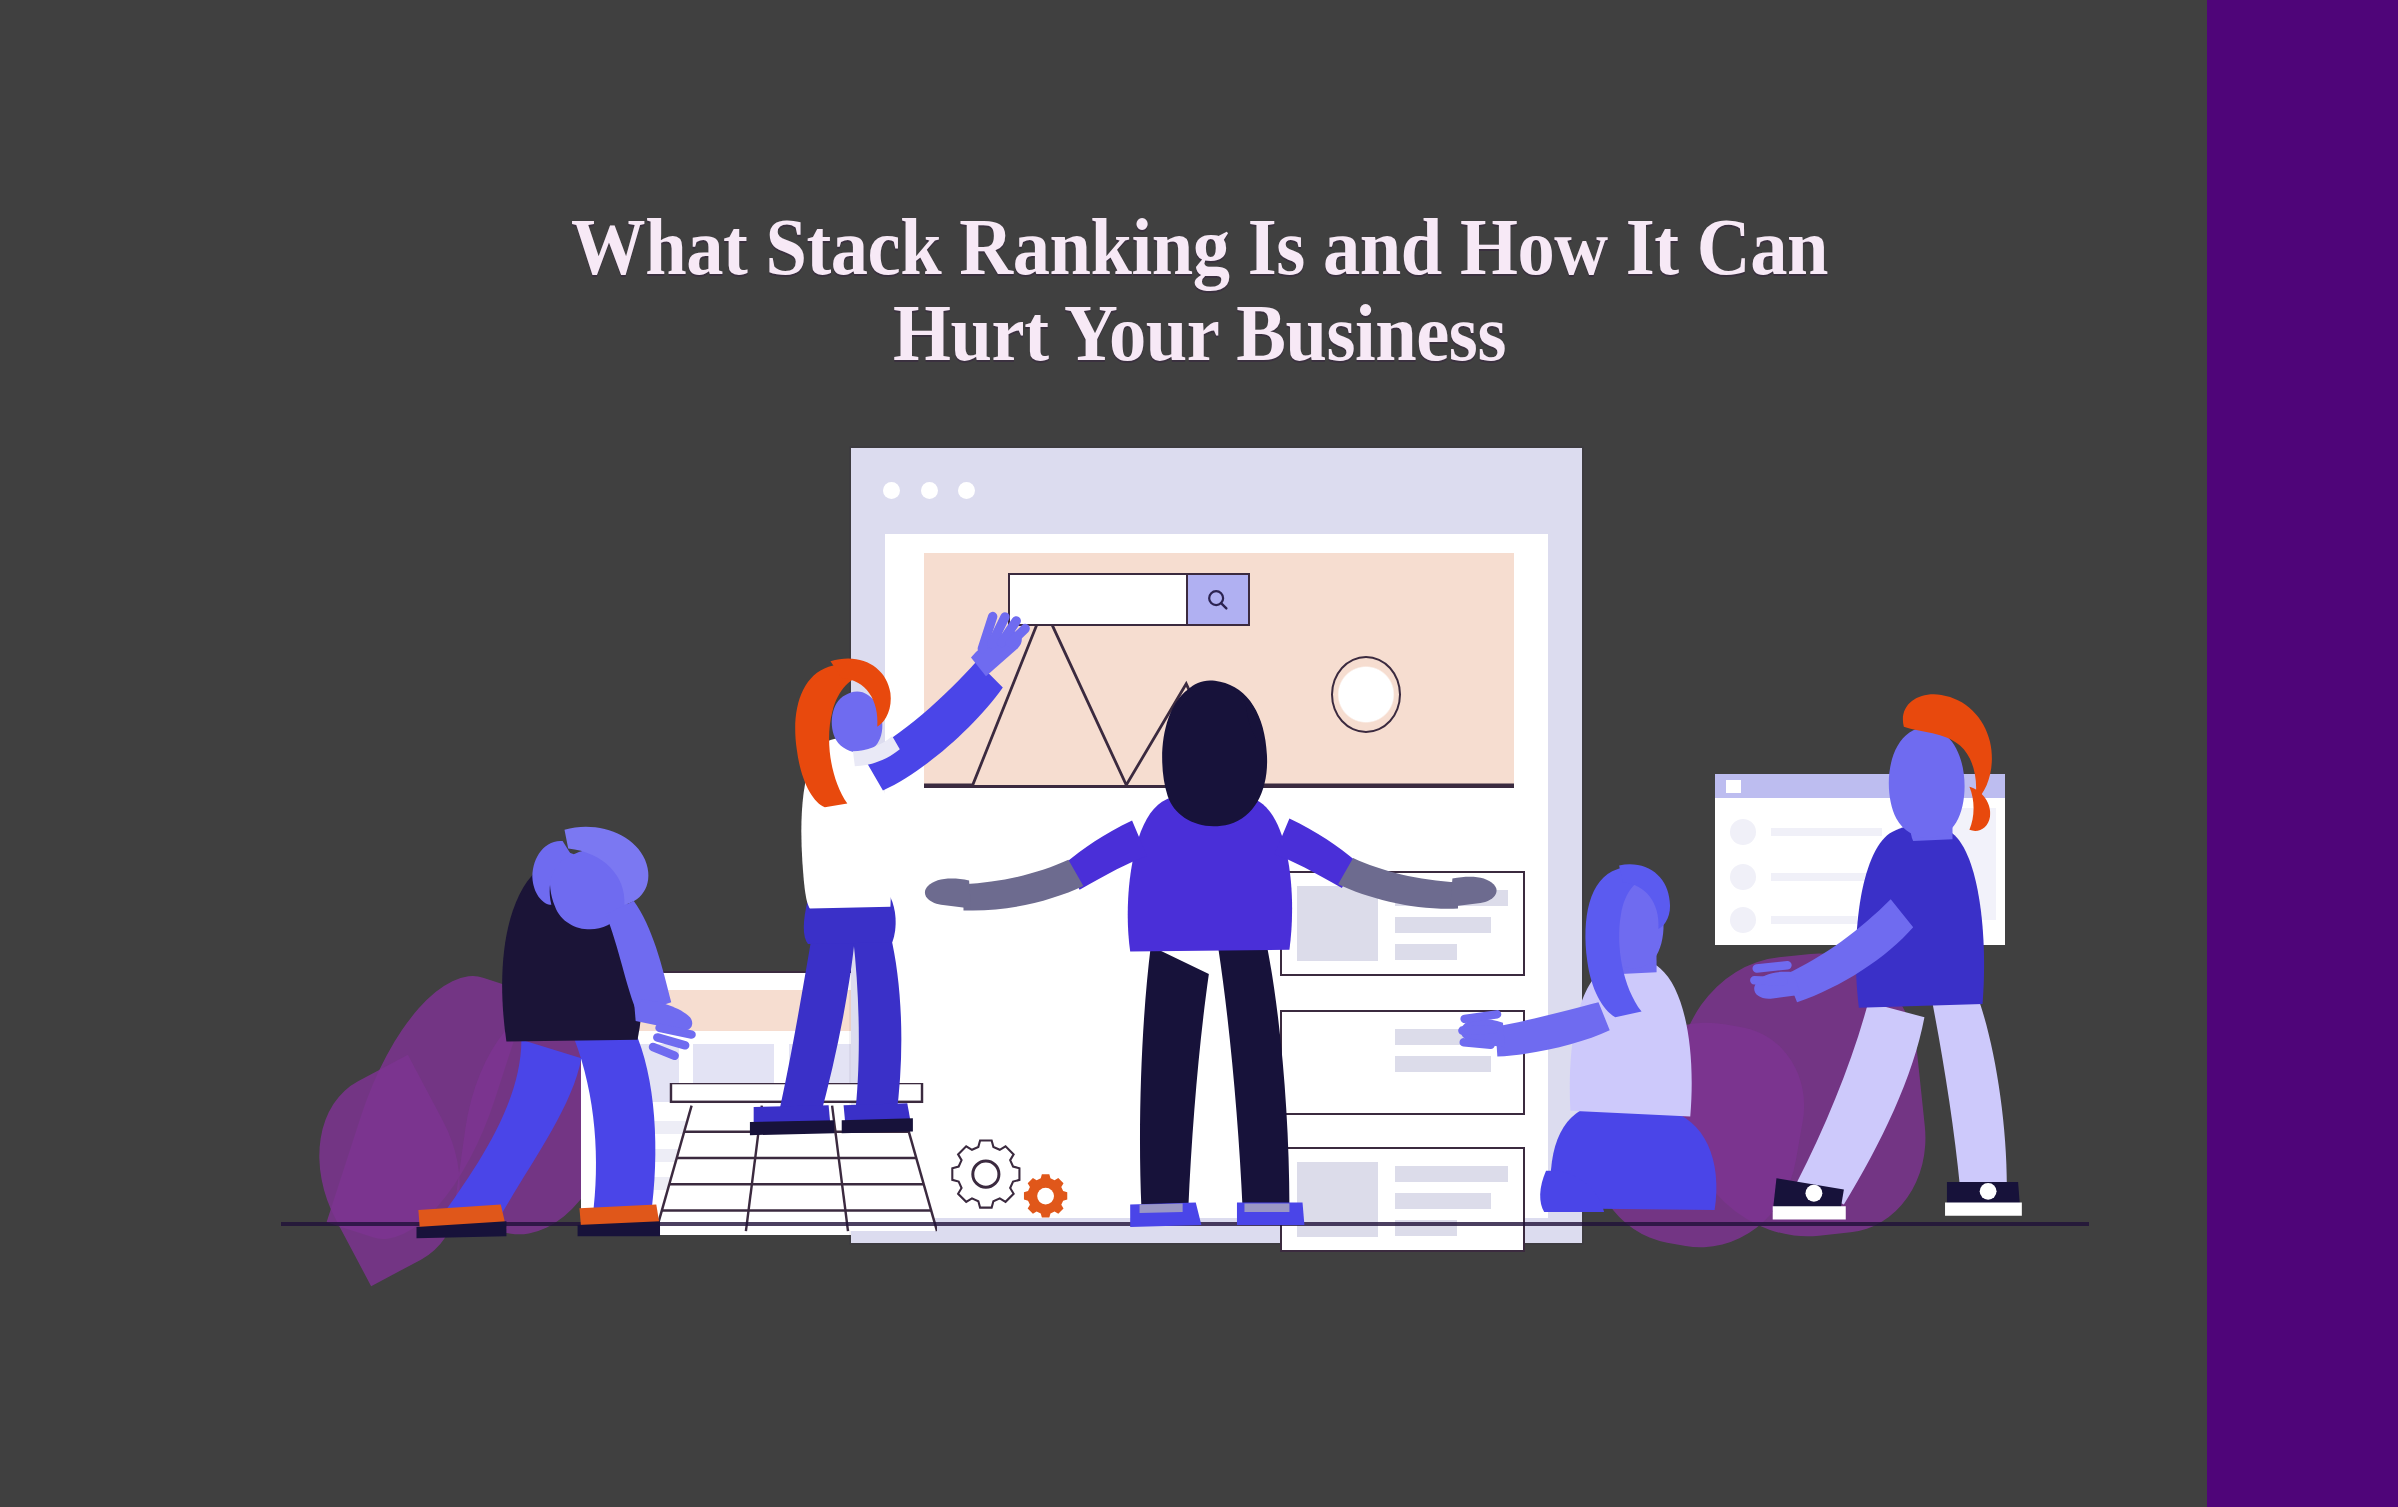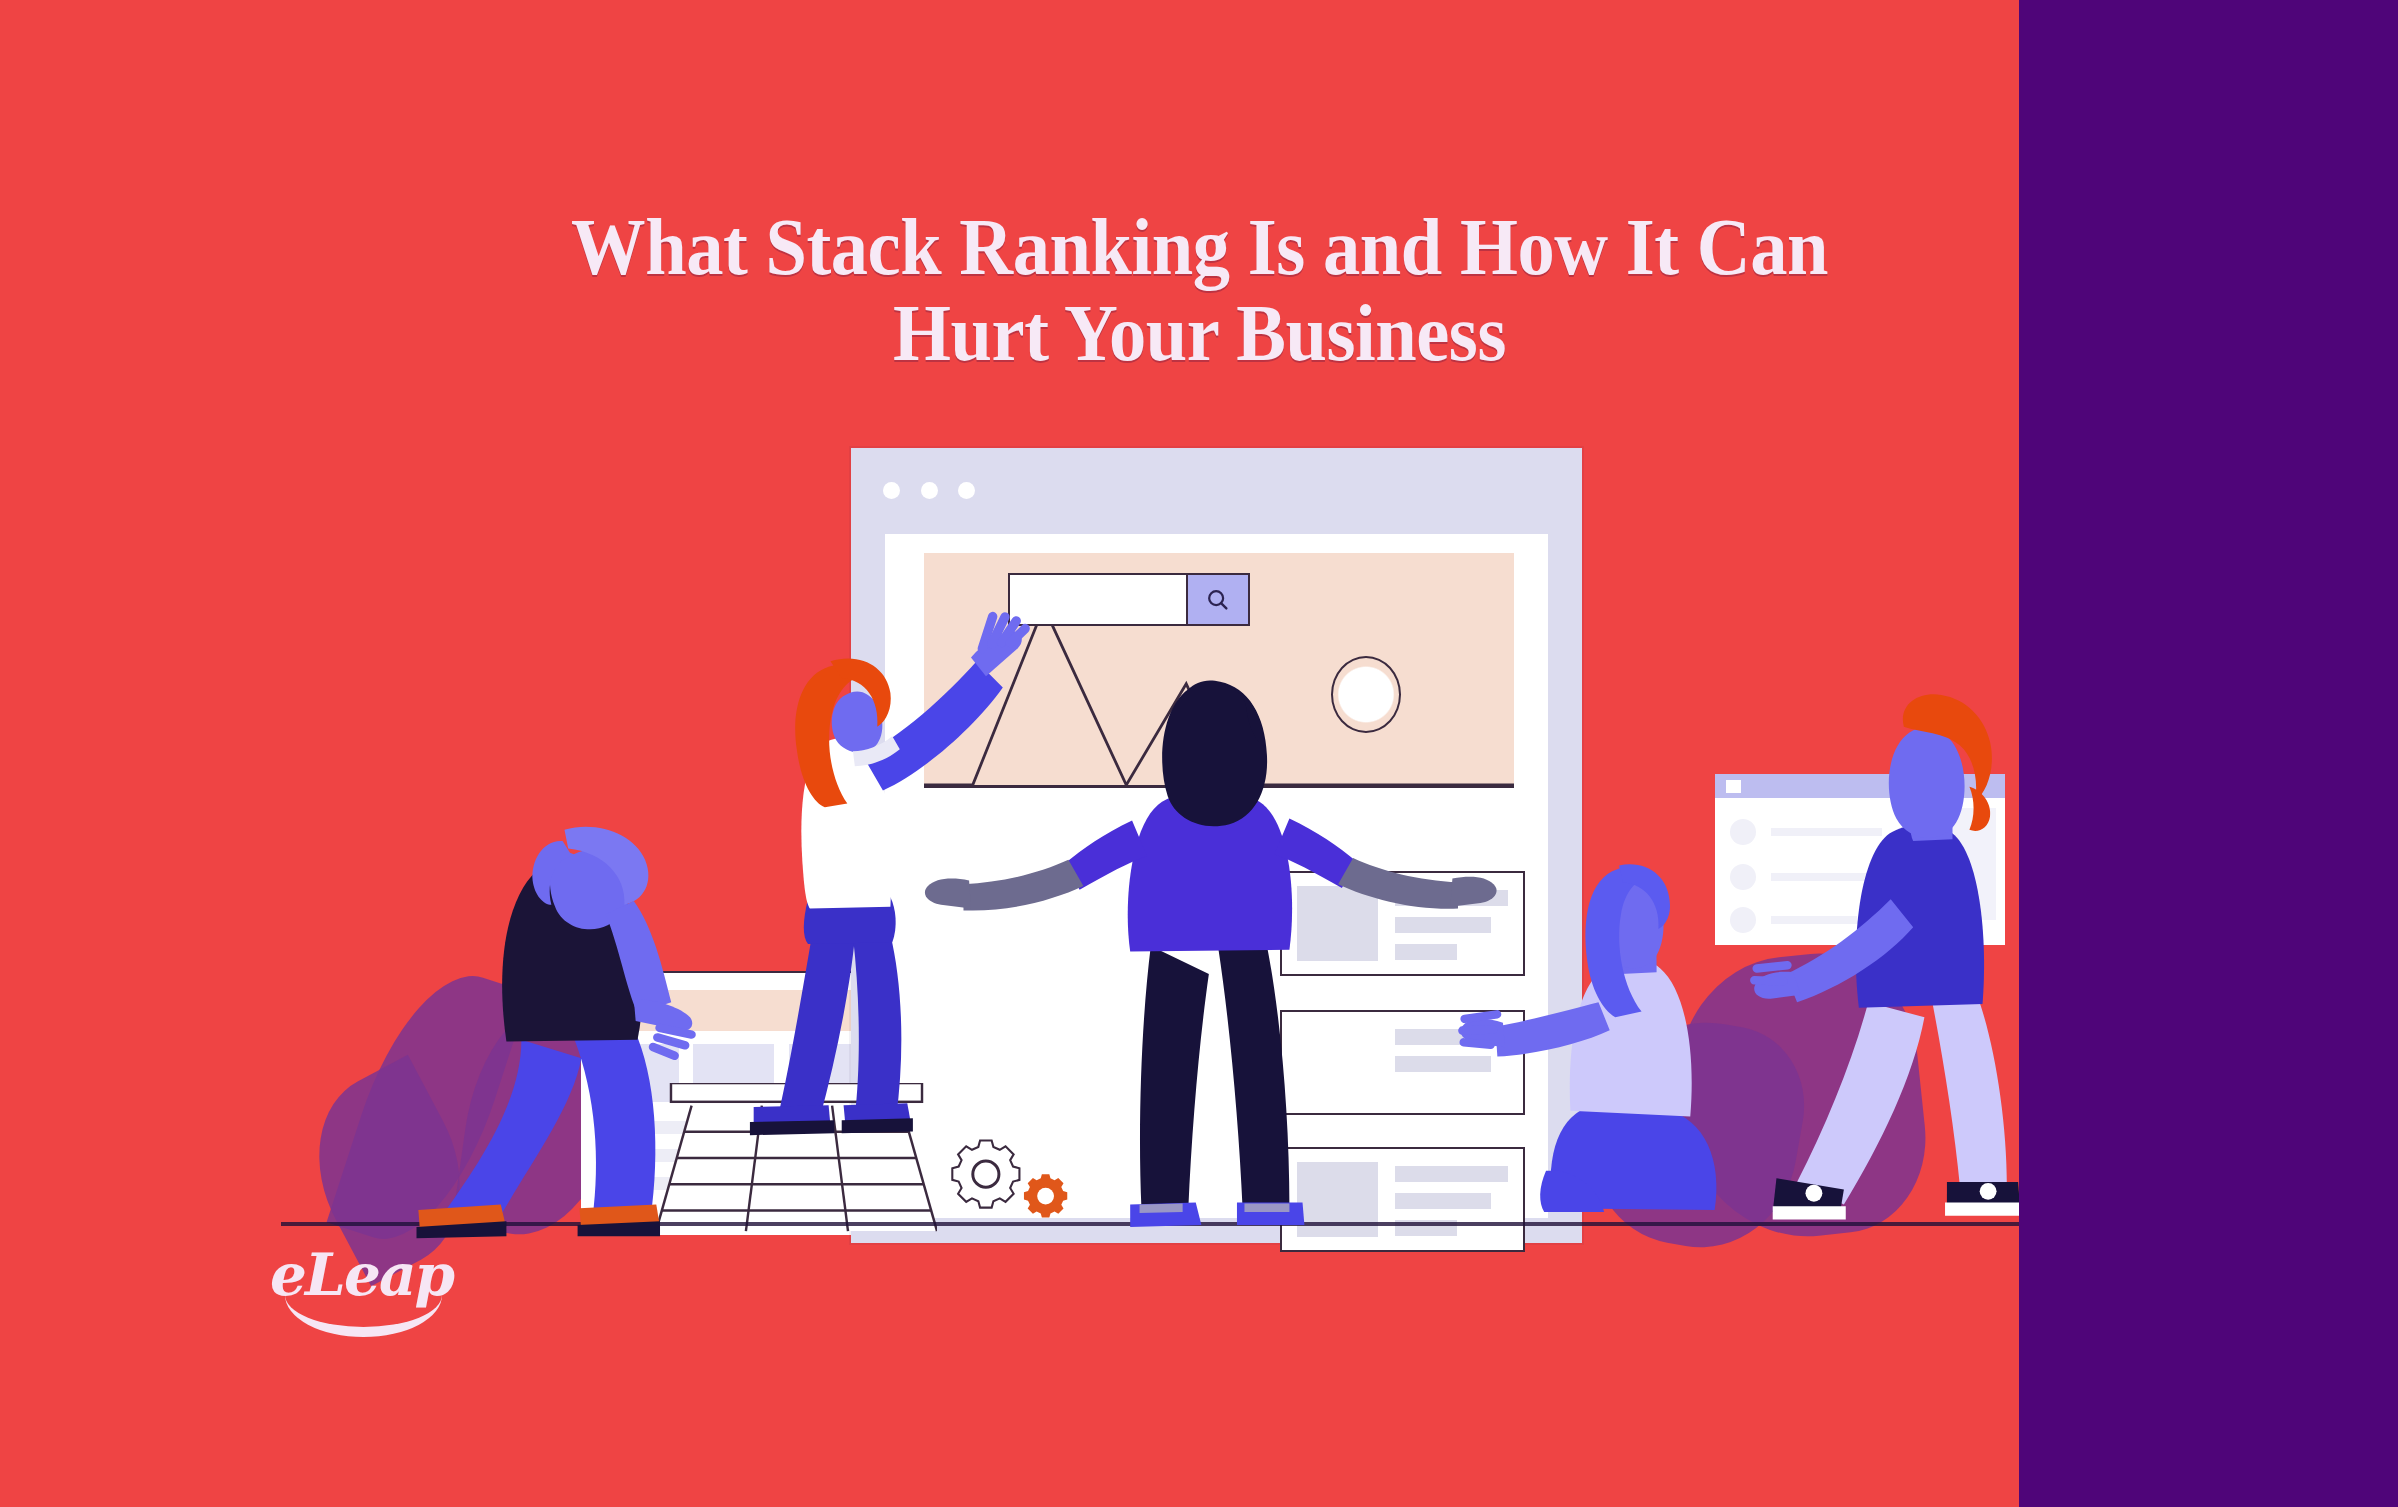--- a/index.html
+++ b/index.html
@@ -8,23 +8,23 @@
     background: #4f0579;
   }
   body {
     width: 2399px;
     height: 1507px;
     overflow: hidden;
     font-family: "Liberation Sans", sans-serif;
   }
   .stage {
     position: relative;
-    width: 2019px;
+    width: 2207px;
     height: 1507px;
-    background: #ef4444;
+    background: #404040;
     overflow: hidden;
   }
 
   
   .title {
     position: absolute;
     left: 0;
     top: 204px;
     width: 2399px;
     text-align: center;
@@ -467,19 +467,15 @@
 
         <path d="M2038 782 C2014 798 2010 846 2024 874 C2038 900 2074 902 2088 878 C2102 854 2100 806 2078 786 C2066 774 2050 774 2038 782 Z" fill="#6f6bf0"></path>
 
         <path d="M2032 776 C2026 752 2048 738 2072 742 C2098 746 2118 766 2124 792 C2130 818 2122 844 2108 856 C2112 832 2106 808 2092 796 C2076 782 2050 782 2032 776 Z" fill="#e8490d"></path>
         <path d="M2102 840 C2116 844 2126 858 2124 872 C2122 884 2112 890 2102 886 C2108 872 2108 854 2102 840 Z" fill="#e8490d"></path>
       </g>
 
     </svg>
   </div>
 
-  <div class="logo">
-    <div class="logo-text">eLeap</div>
-    <div class="logo-swoosh"></div>
-  </div>
 
 </div>
 
 
 </body></html>

